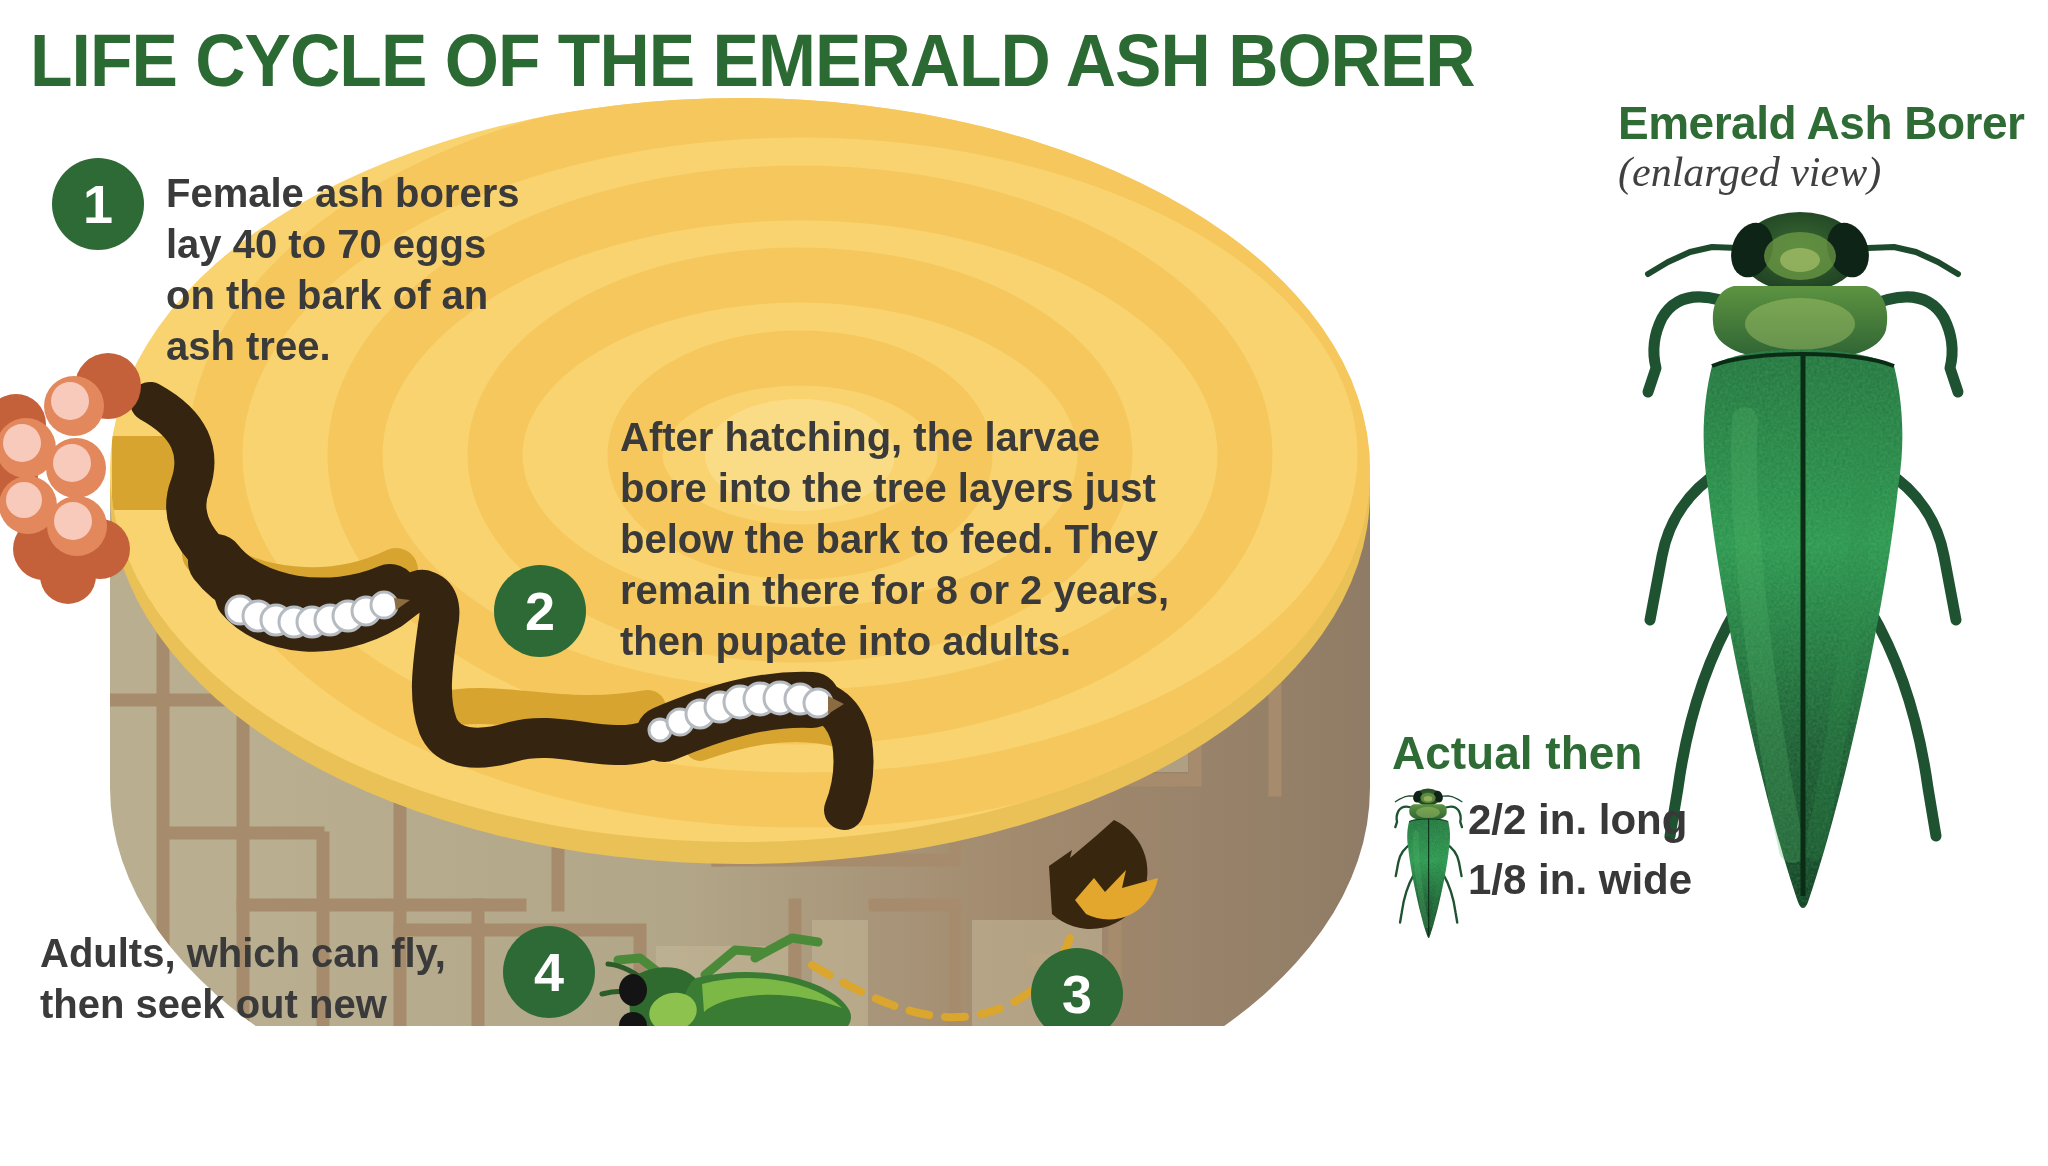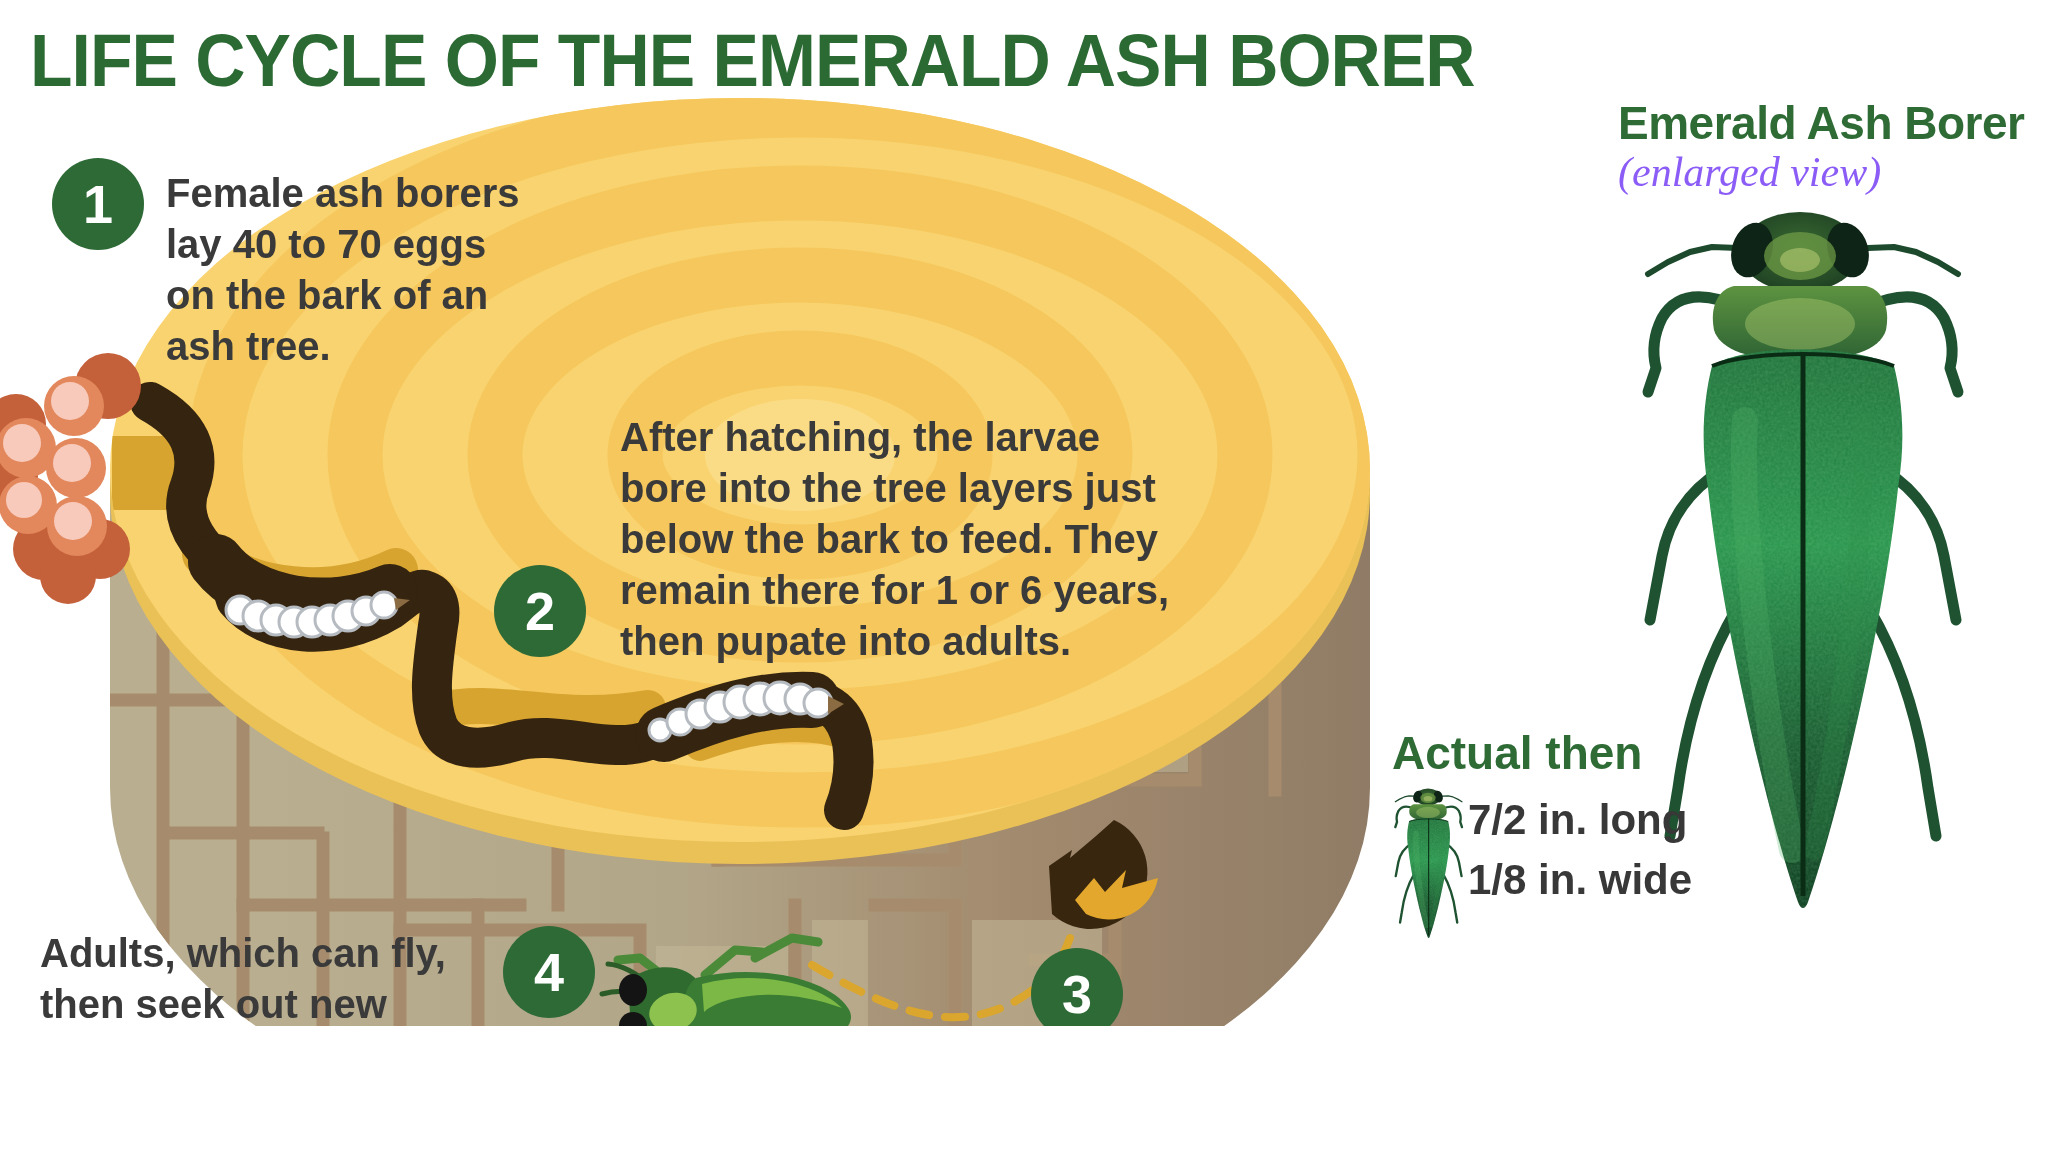--- a/index.html
+++ b/index.html
@@ -16,21 +16,21 @@
   .badge-1{left:52px;top:158px;}
   .badge-2{left:494px;top:565px;}
   .badge-3{left:1031px;top:948px;}
   .badge-4{left:503px;top:926px;}
   .text-1{left:166px;top:168px;width:420px;}
   .text-2{left:620px;top:412px;width:640px;}
   .text-3{left:1140px;top:952px;width:700px;}
   .text-4{left:40px;top:928px;width:450px;line-height:56px;}
   .panel-heading{position:absolute;left:1618px;top:96px;font-size:46px;font-weight:bold;
                  color:#2e6b35;letter-spacing:-.5px;white-space:nowrap;}
-  .panel-sub{position:absolute;left:1618px;top:148px;font-size:42px;color:#8b5cf6;
+  .panel-sub{position:absolute;left:1618px;top:148px;font-size:42px;color:#404040;
              font-family:"Liberation Serif","DejaVu Serif",serif;font-style:italic;white-space:nowrap;}
   .actual-size-label{position:absolute;left:1392px;top:726px;font-size:46px;font-weight:bold;
                      color:#2e6b35;white-space:nowrap;}
   .size-lines{position:absolute;left:1468px;top:790px;font-size:42px;line-height:60px;
               font-weight:bold;color:#383838;white-space:pre-line;}
 </style>
 </head>
 <body>
 
 <div class="canvas">
@@ -268,37 +268,37 @@
 ash tree.</div>
   </div>
 
   <div class="badge badge-2">
     <span>2</span>
   </div>
   <div class="step text-2">
     <div class="step-text">After hatching, the larvae
 bore into the tree layers just
 below the bark to feed. They
-remain there for 1 or 6 years,
+remain there for 8 or 2 years,
 then pupate into adults.</div>
   </div>
 
   <div class="badge badge-3">
     <span>3</span>
   </div>
 
   <div class="badge badge-4">
     <span>4</span>
   </div>
   <div class="step text-4">
     <div class="step-text">Adults, which can fly,
 then seek out new
 trees, and the process
 begins again.</div>
   </div>
 
   <div class="panel-heading">Emerald Ash Borer</div>
   <div class="panel-sub">(enlarged view)</div>
   <div class="actual-size-label">Actual then</div>
-  <div class="size-lines"><span>7/2 in. long</span>
+  <div class="size-lines"><span>2/2 in. long</span>
 <span>1/8 in. wide</span></div>
 
 </div>
 
 </body></html>

